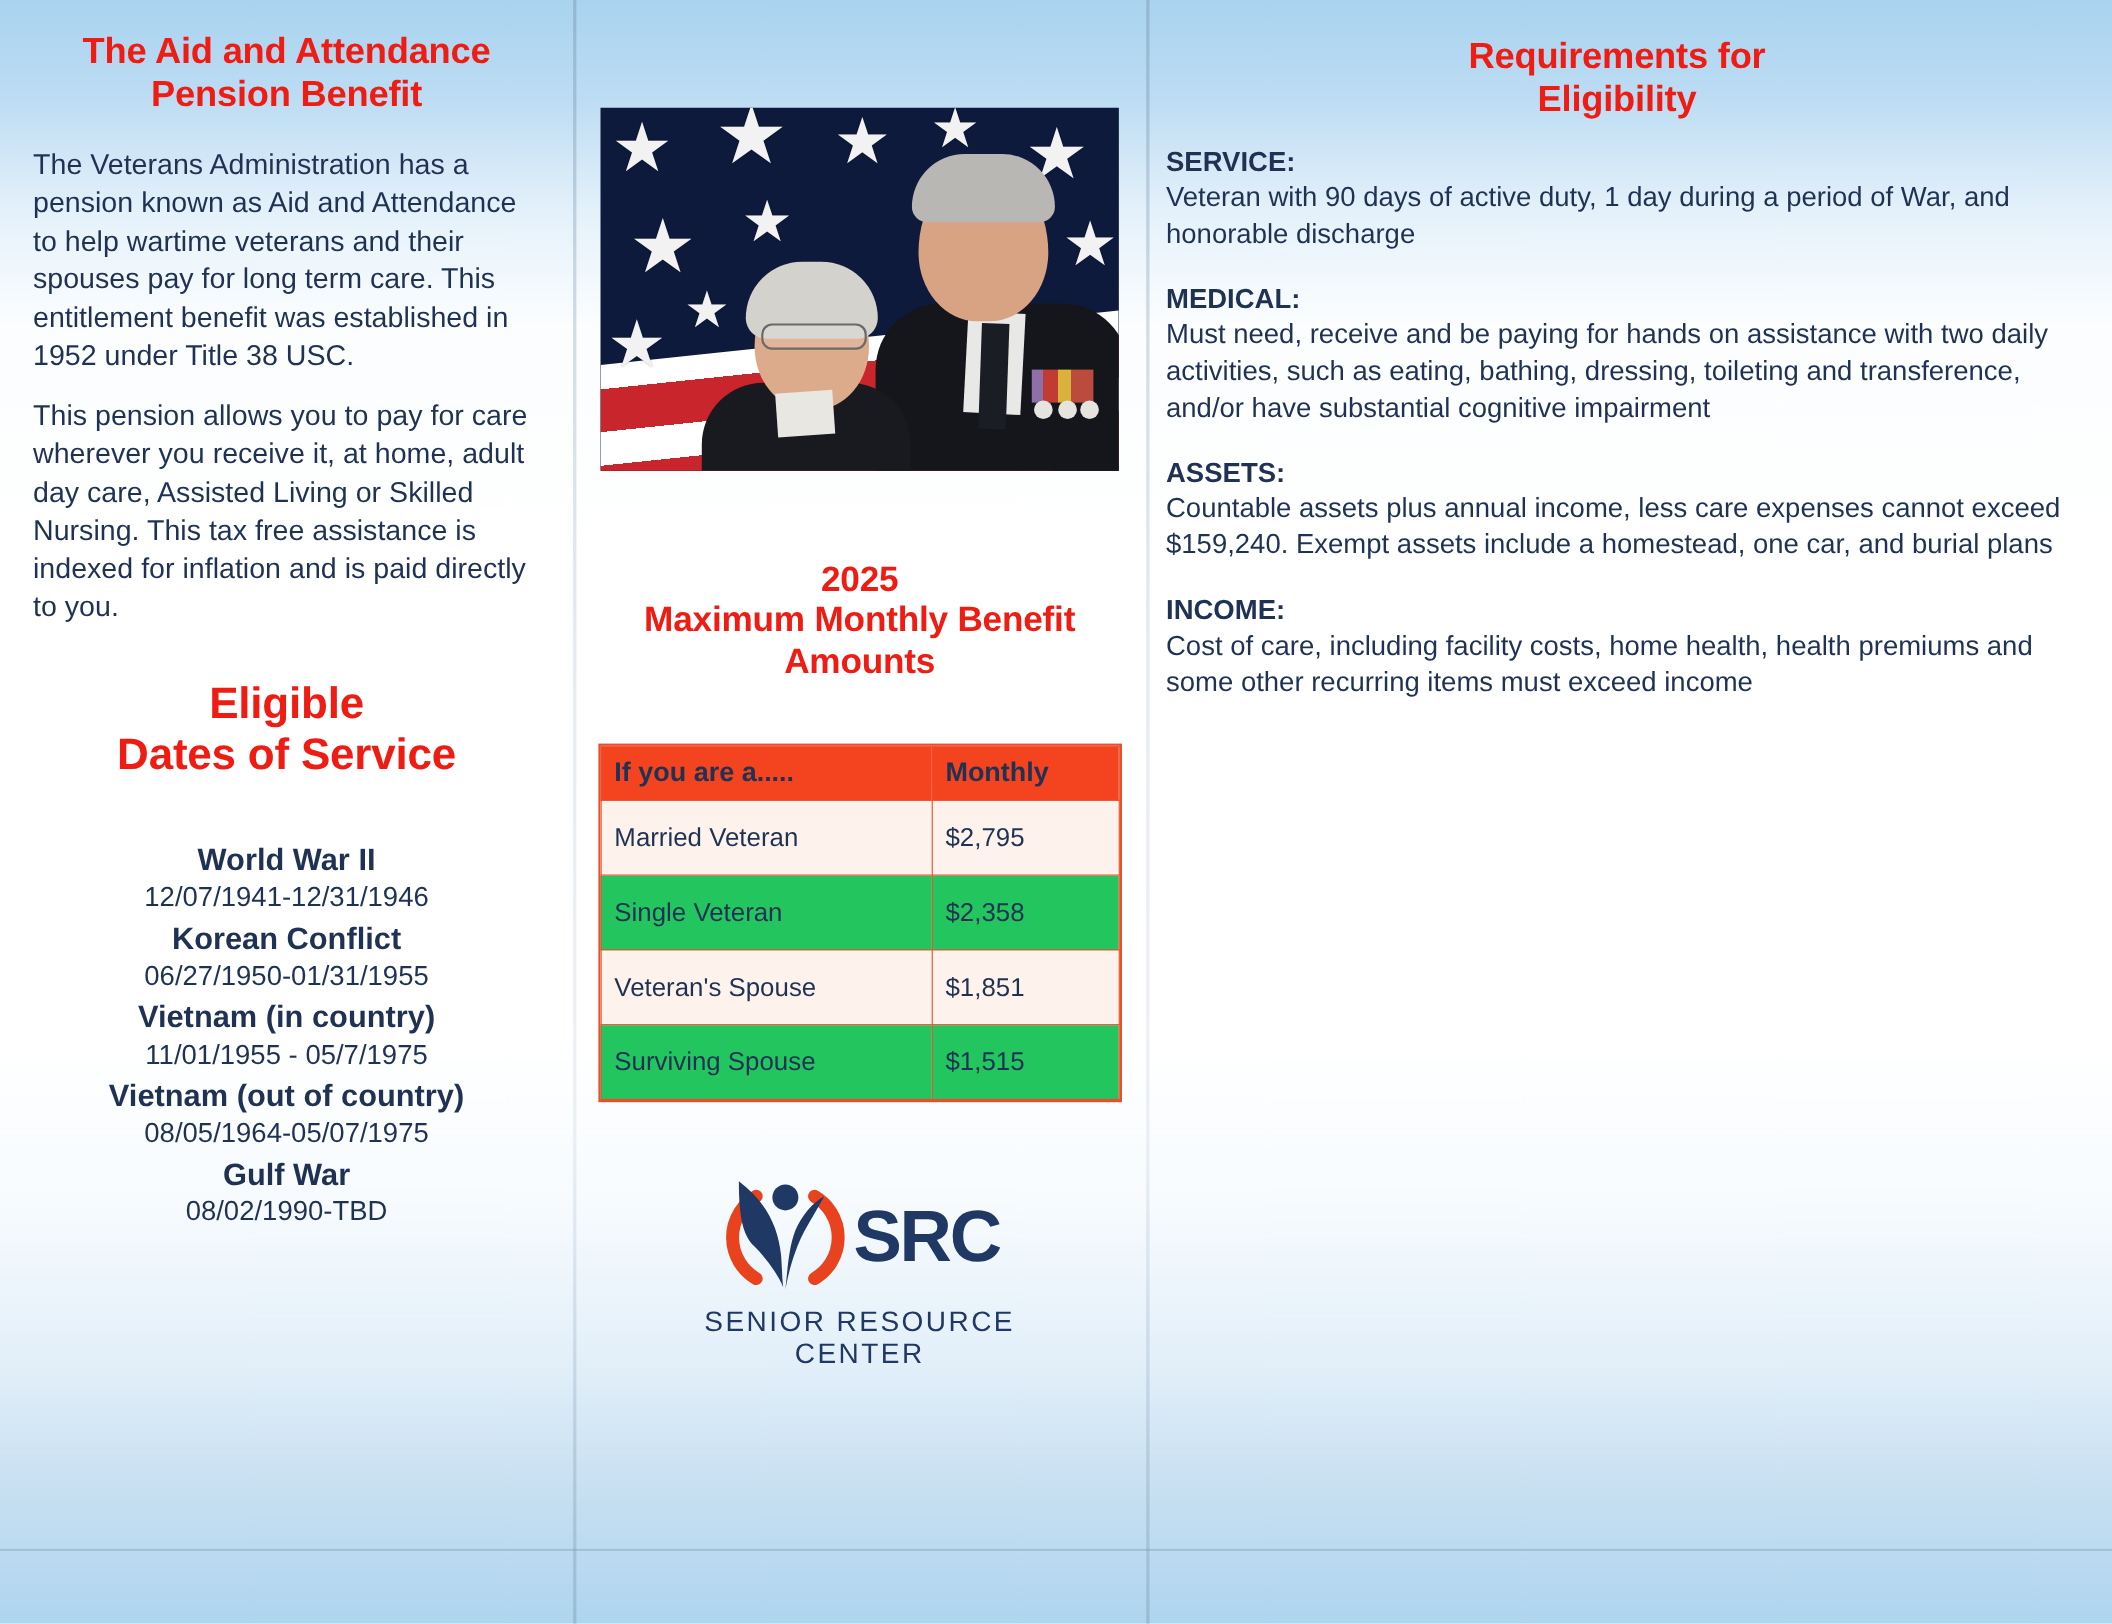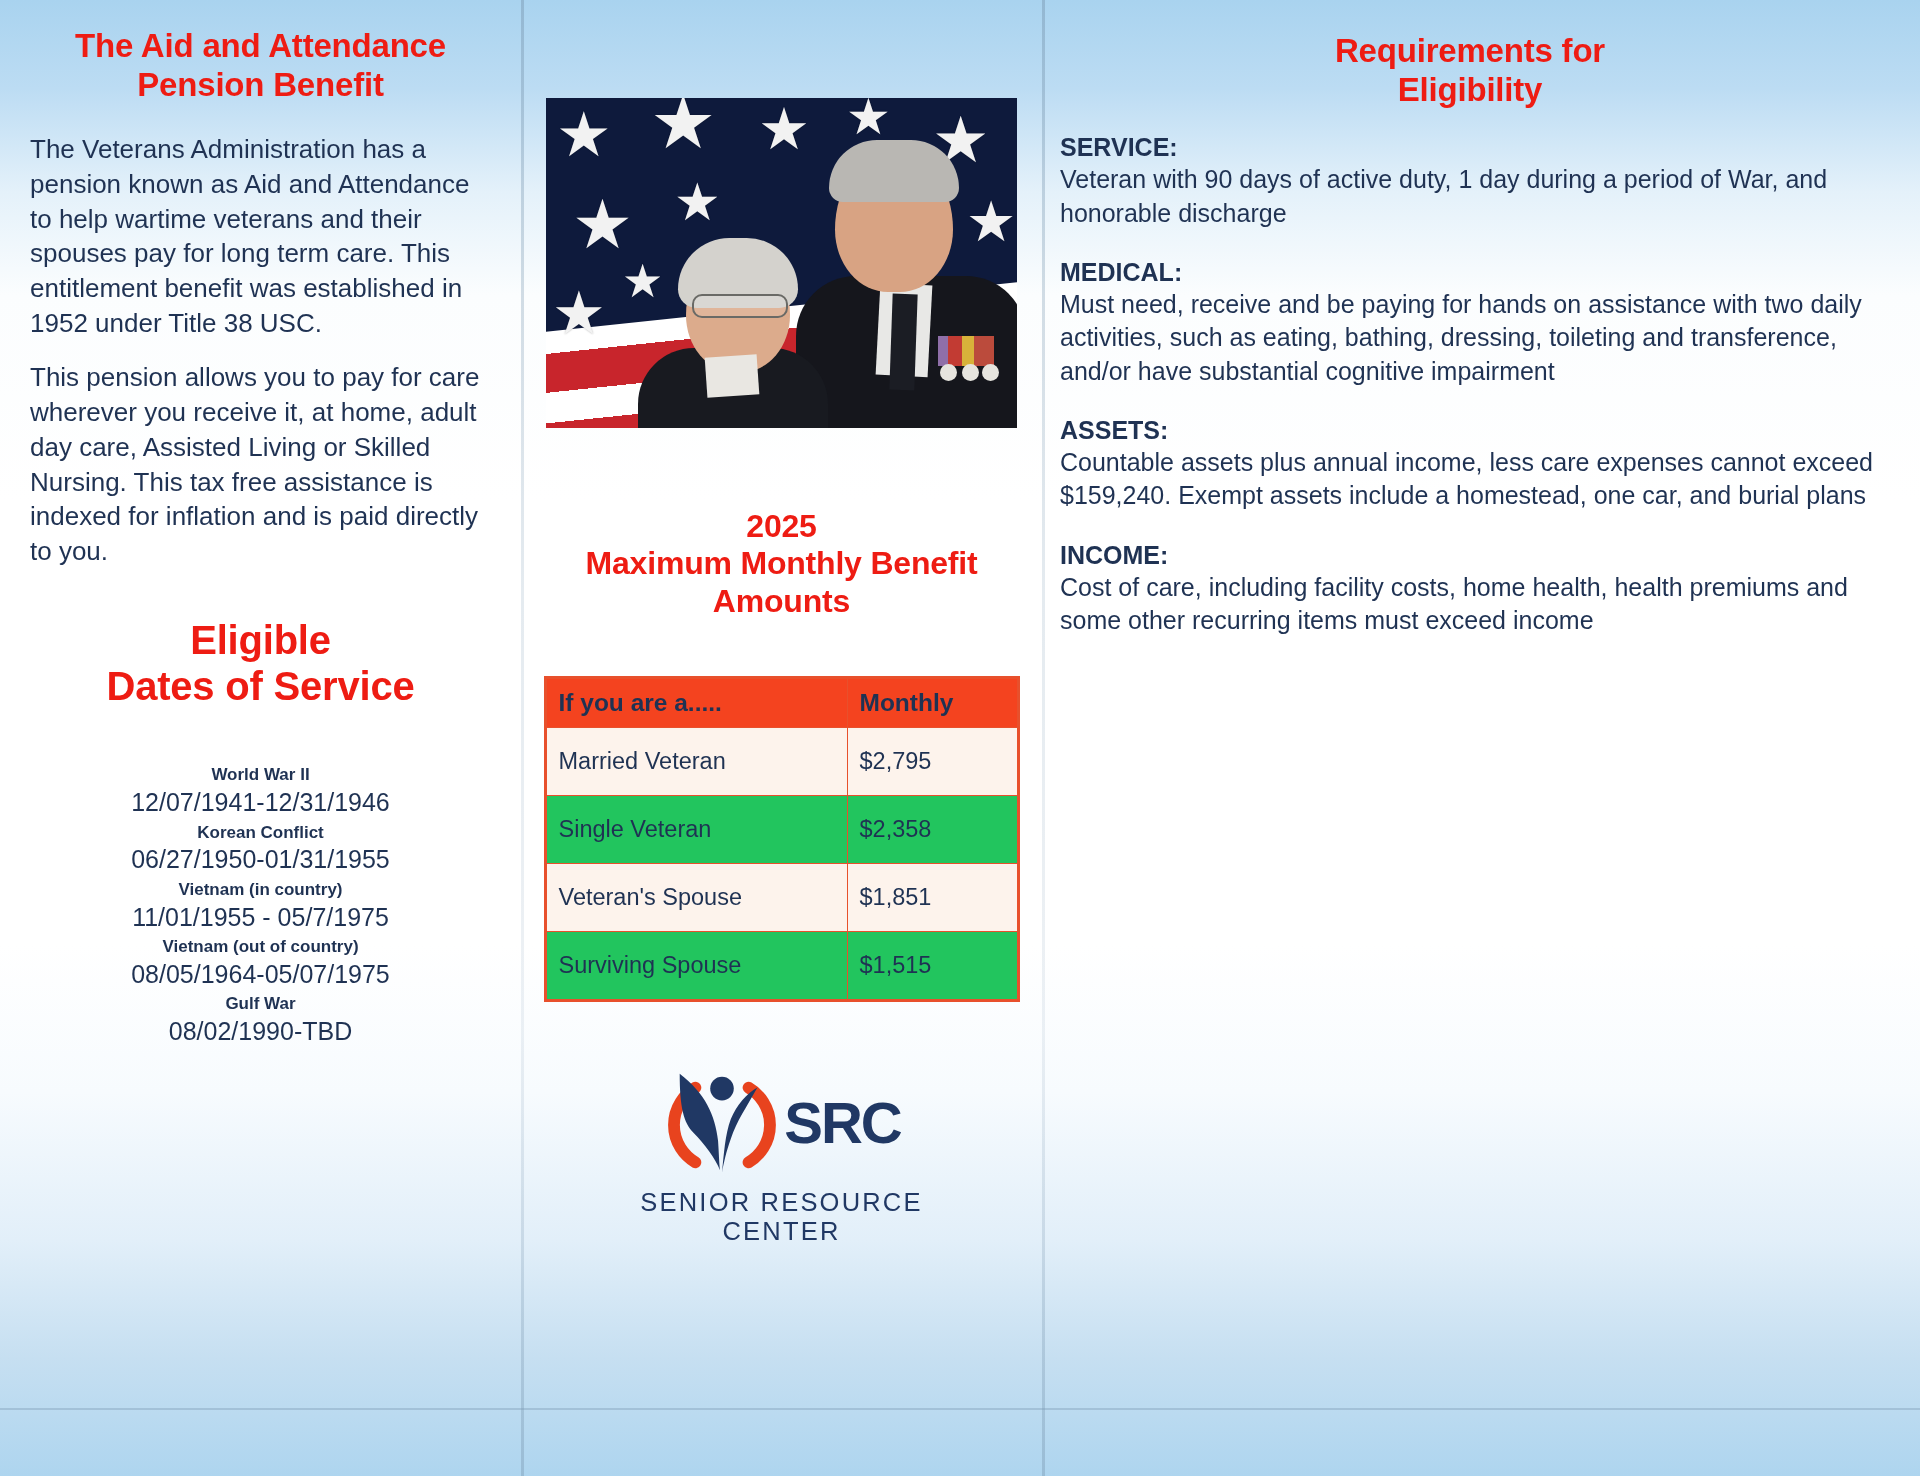--- a/index.html
+++ b/index.html
@@ -99,21 +99,21 @@
   .panel-left .body-text:first-of-type { margin-top: 28px; }
 
   
   .dates {
     margin-top: 54px;
     text-align: center;
     color: #1f3253;
   }
   .war-name {
     font-weight: bold;
-    font-size: 17px;
+    font-size: 28px;
     line-height: 1.28;
   }
   .war-dates {
     font-size: 25px;
     line-height: 1.3;
     margin-bottom: 3px;
   }
 
   
   .photo-wrap {
@@ -273,21 +273,21 @@
     text-align: center;
   }
   .logo-row {
     display: flex;
     align-items: center;
     justify-content: center;
     gap: 4px;
   }
   .logo-mark { width: 118px; height: 118px; display:block; }
   .logo-src {
-    font-size: 58px;
+    font-size: 66px;
     font-weight: bold;
     color: #203864;
     letter-spacing: -2px;
     line-height: 1;
   }
   .logo-tag {
     margin-top: 6px;
     font-size: 25.5px;
     letter-spacing: 2.2px;
     color: #203864;

